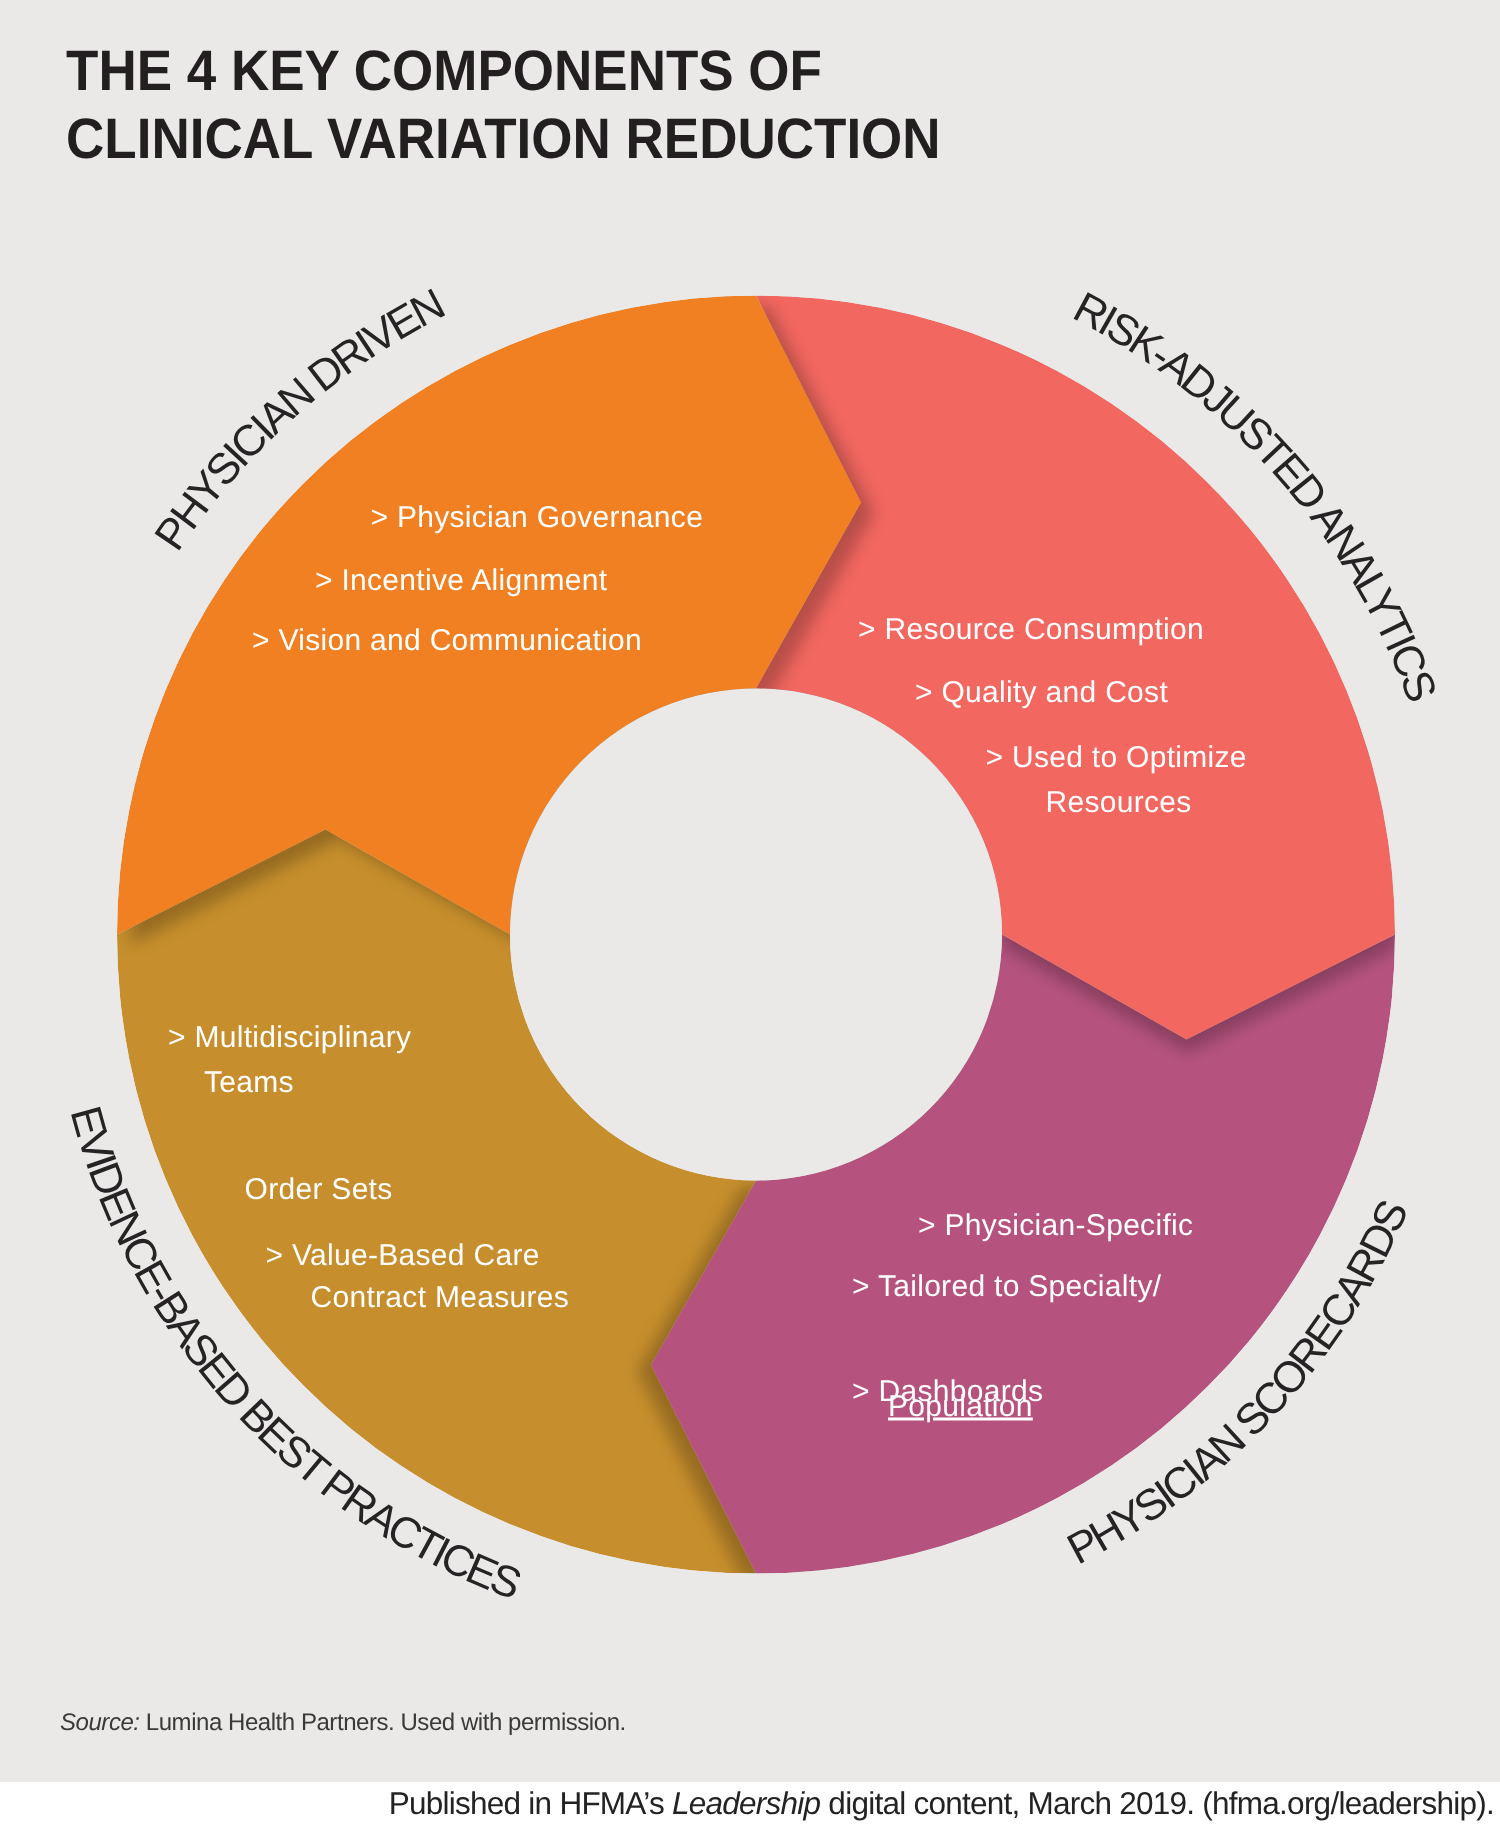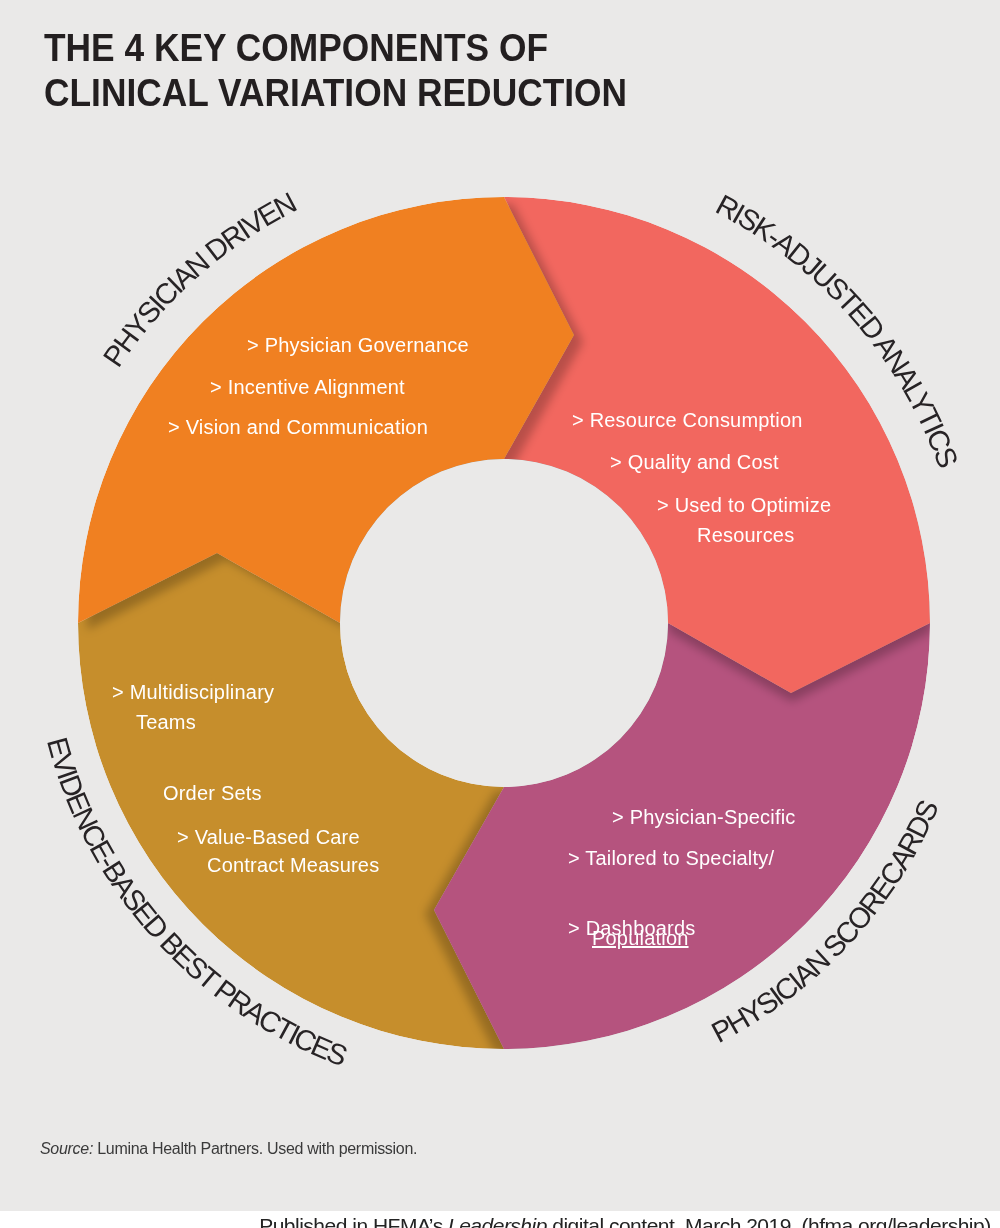--- a/index.html
+++ b/index.html
@@ -29,21 +29,21 @@
     letter-spacing:0.2px;
     white-space:nowrap;
   }
   .source-line{
     position:absolute;left:40px;top:1140px;
     font-size:16px;color:#3A3A3A;letter-spacing:-0.3px;
     white-space:nowrap;
   }
   .source-line .src-prefix{font-style:italic;}
   .footer-band{
-    position:absolute;left:0;right:0;bottom:0;height:17px;
+    position:absolute;left:0;right:0;bottom:0;height:40px;
     background:#FFFFFF;
   }
   .footer-text{
     position:absolute;right:4px;top:0;
     font-size:21px;line-height:30px;color:#232323;
     letter-spacing:-0.5px;white-space:nowrap;
   }
   .footer-text .ital{font-style:italic;}
 </style>
 </head>

